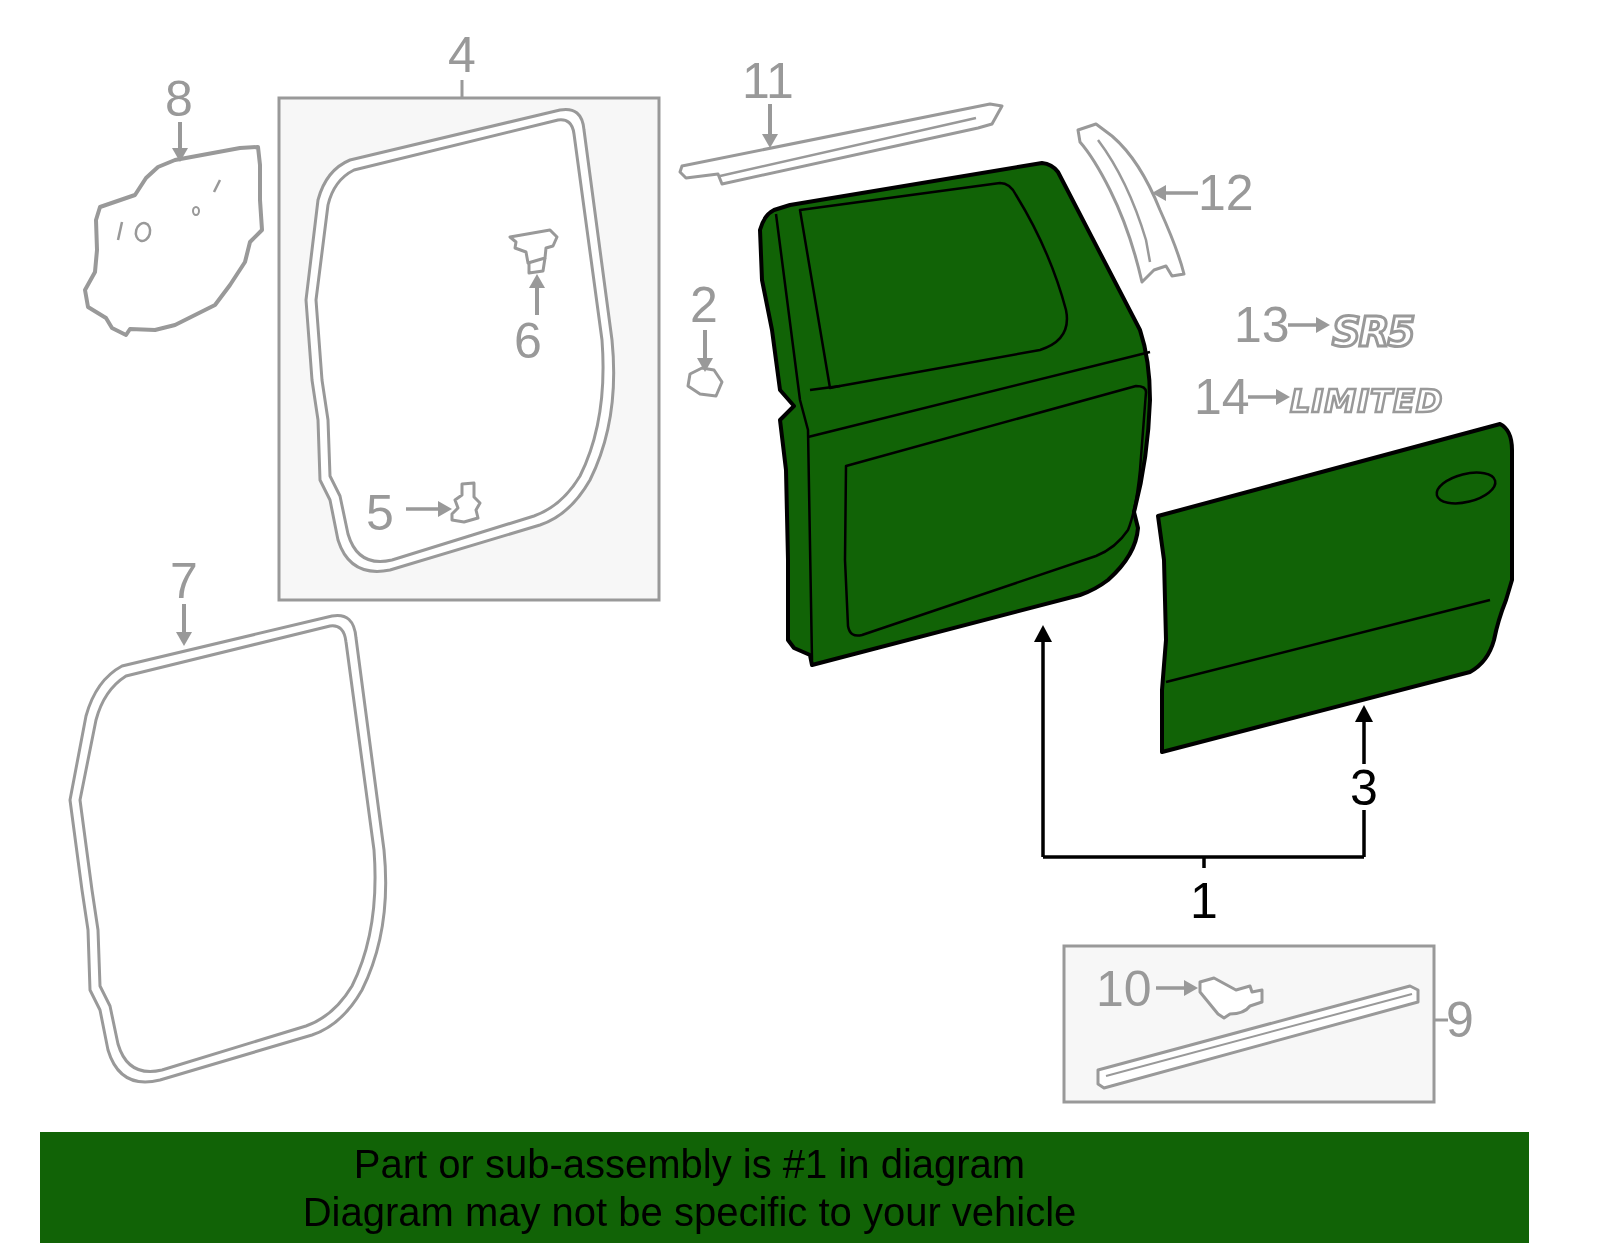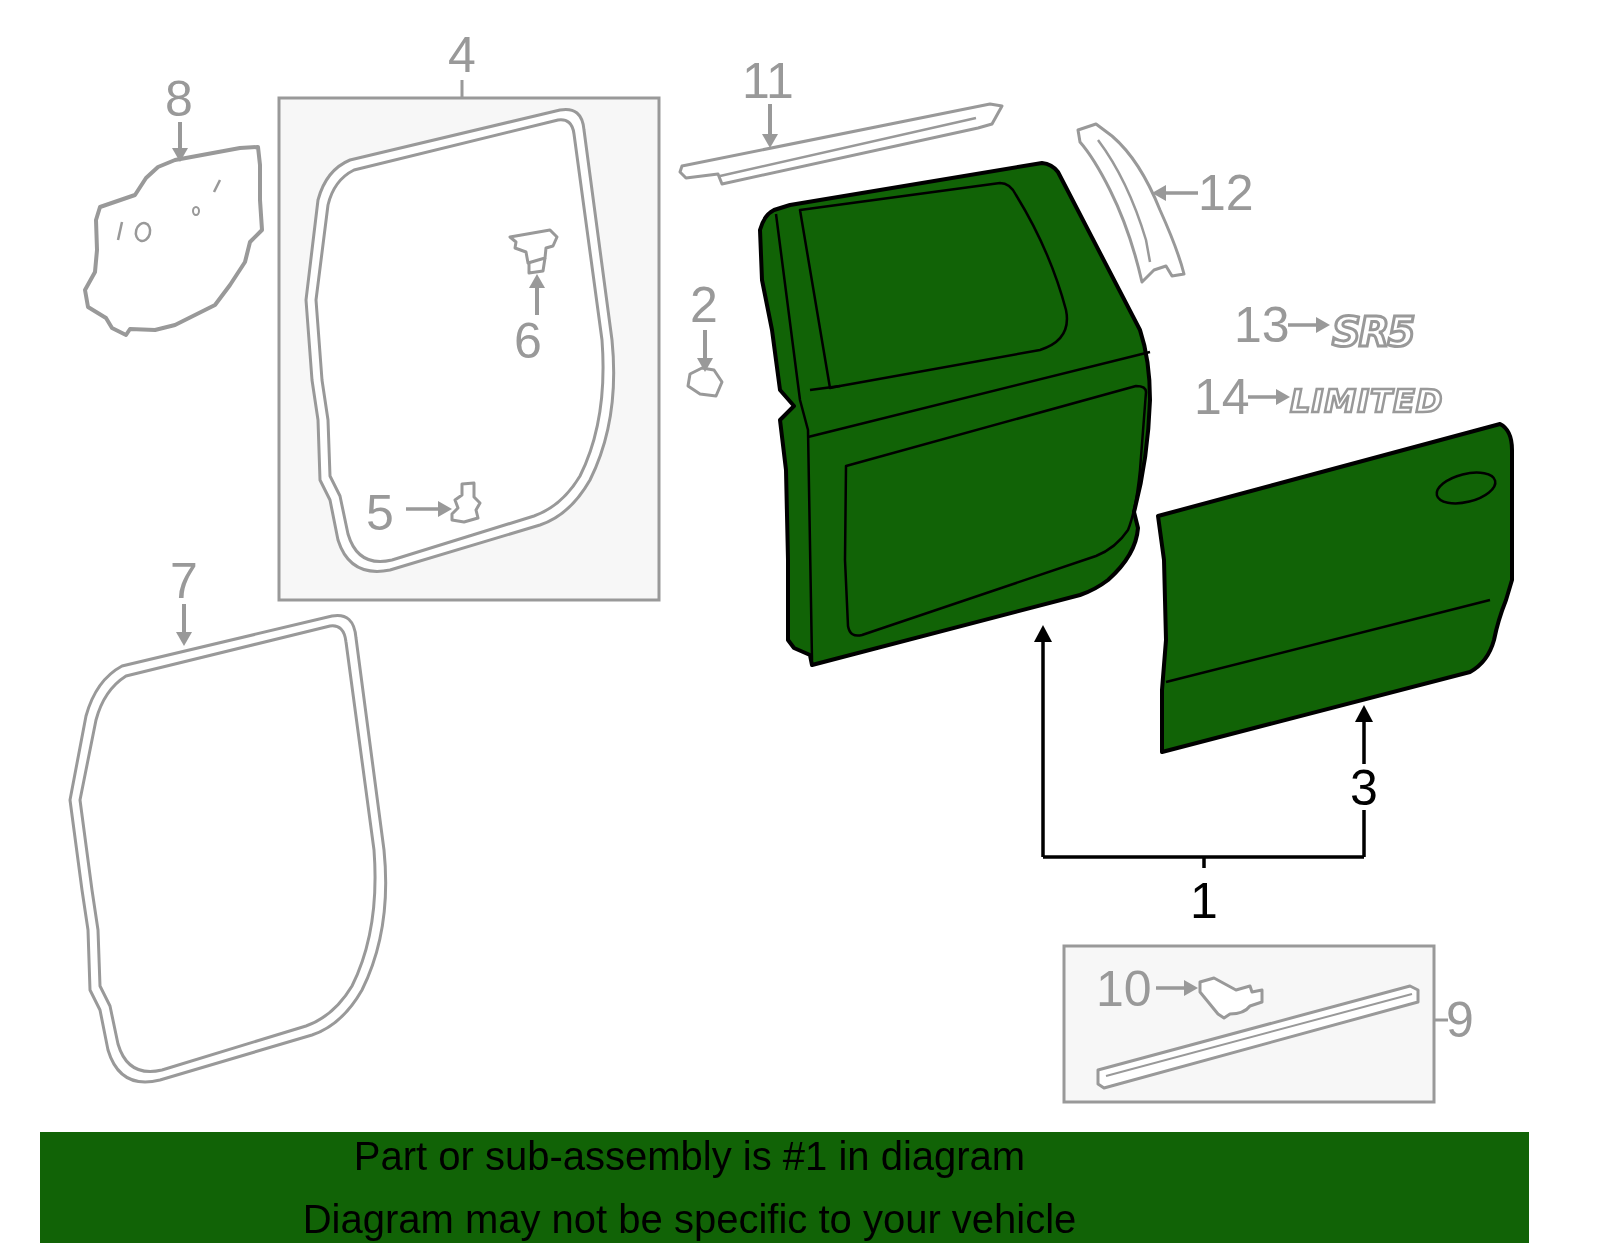--- a/index.html
+++ b/index.html
@@ -4,21 +4,21 @@
 <style>
   html, body { margin:0; padding:0; background:#ffffff; }
   body { width:1600px; height:1249px; position:relative; overflow:hidden; font-family:"Liberation Sans", sans-serif; }
   #diagram { position:absolute; left:0; top:0; width:1600px; height:1249px; }
   .callout { font-family:"Liberation Sans", sans-serif; font-size:50px; fill:#999999; }
   .callout-dark { font-family:"Liberation Sans", sans-serif; font-size:50px; fill:#000000; }
   .banner {
     position:absolute; left:40px; top:1132px; width:1489px; height:111px;
     background:#116306; color:#000; text-align:center;
     font-family:"Liberation Sans", sans-serif; font-size:40px; line-height:48px;
-    display:flex; flex-direction:column; justify-content:space-between;
+    display:flex; flex-direction:column; justify-content:center;
   }
   .banner span { display:block; transform:translateX(-95px); }
 </style>
 </head>
 <body>
 
 <svg id="diagram" viewBox="0 0 1600 1249" xmlns="http://www.w3.org/2000/svg">
 
   <g fill="#ffffff" stroke="#999999" stroke-width="4" stroke-linejoin="round">
     <path d="M175,160 L240,148 L258,147 L260,165 L260,200 L262,230 L250,242 L245,262 L230,285 L215,305 L175,325 L155,330 L130,329 L126,335 L112,328 L106,318 L88,307 L85,290 L95,272 L97,250 L96,220 L100,207 L135,195 L146,178 L158,167 Z"></path>

